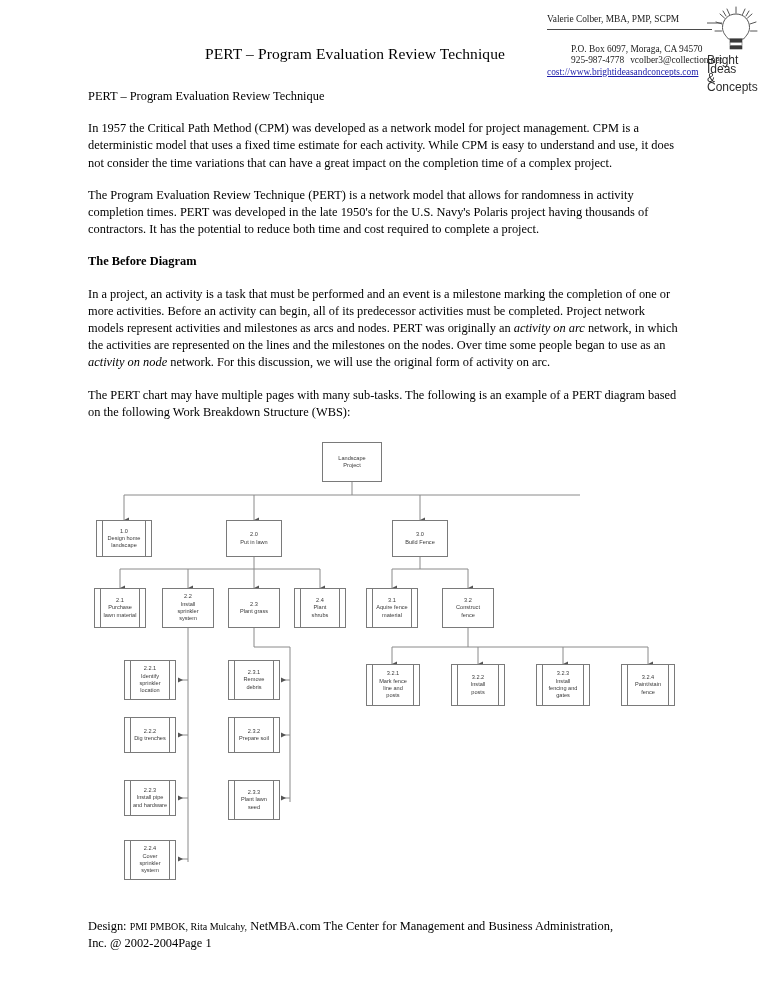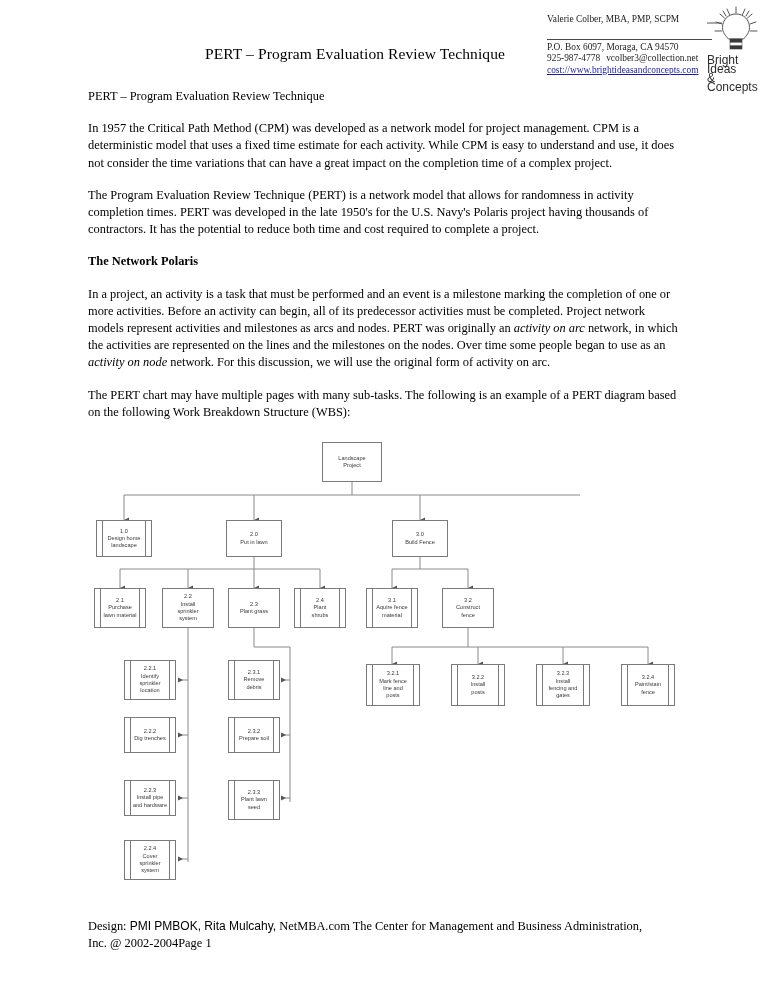--- a/index.html
+++ b/index.html
@@ -45,25 +45,25 @@
     top: 14px;
     left: 547px;
     width: 165px;
     font-family: "Liberation Serif", "DejaVu Serif", serif;
     font-size: 9.4px;
     line-height: 11.6px;
     color: #1c1c1c;
   }
   .contact-name {
     border-bottom: 1px solid #4a4a4a;
-    padding-bottom: 13px;
-    margin-bottom: 2px;
+    padding-bottom: 3px;
+    margin-bottom: 14px;
     white-space: nowrap;
   }
-  .contact-line { white-space: nowrap; }
+  .contact-line { white-space: nowrap; margin-left: 24px; }
   .contact-url { color: #1a1aa8; text-decoration: underline; white-space: nowrap; }
   .contact-phone-email span.sp { display:inline-block; width:6px; }
 
   
   .logo {
     position: absolute;
     top: 6px;
     left: 707px;
     width: 58px;
     height: 72px;
@@ -142,22 +142,22 @@
   
   .footer {
     position: absolute;
     left: 88px;
     top: 918px;
     width: 592px;
     font-size: 12.4px;
     line-height: 17.4px;
   }
   .footer .sans {
-    font-family: Liberation Sans, sans-serif;
-    font-size: 12px;
+    font-family: Liberation Serif, serif;
+    font-size: 10px;
   }
   .footer-row2 {
     display: flex;
     align-items: baseline;
   }
 </style>
 </head>
 <body>
 
 <div class="page">
@@ -198,21 +198,21 @@
         <div>Bright Ideas</div>
         <div>&amp; Concepts</div>
       </div>
     </div>
   </div>
 
   <div class="body-text">
     <p>PERT – Program Evaluation Review Technique</p>
     <p>In 1957 the Critical Path Method (CPM) was developed as a network model for project management.  CPM is a deterministic model that uses a fixed time estimate for each activity.  While CPM is easy to understand and use, it does not consider the time variations that can have a great impact on the completion time of a complex project.</p>
     <p>The Program Evaluation Review Technique (PERT) is a network model that allows for randomness in activity completion times.  PERT was developed in the late 1950's for the U.S. Navy's Polaris project having thousands of contractors.  It has the potential to reduce both time and cost required to complete a project.</p>
-    <p class="heading-bold">The Network Polaris</p>
+    <p class="heading-bold">The Before Diagram</p>
     <p><span>In a project, an activity is a task that must be performed and an event is a milestone marking the completion of one or more activities.  Before an activity can begin, all of its predecessor activities must be completed.  Project network models represent activities and milestones as arcs and nodes.  PERT was originally an </span><i>activity on arc</i><span> network, in which the activities are represented on the lines and the milestones on the nodes.  Over time some people began to use as an </span><i>activity on node</i><span> network.  For this discussion, we will use the original form of activity on arc.</span></p>
     <p>The PERT chart may have multiple pages with many sub-tasks.  The following is an example of a PERT diagram based on the following Work Breakdown Structure (WBS):</p>
   </div>
 
   <div class="diagram">
 
     <svg width="768" height="470">
       <defs>
         <marker id="arrd" markerWidth="7" markerHeight="7" refX="3" refY="5.6" orient="auto">
           <path d="M0.4,0.6 L5.6,0.6 L3,5.6 Z" fill="#555"></path>

